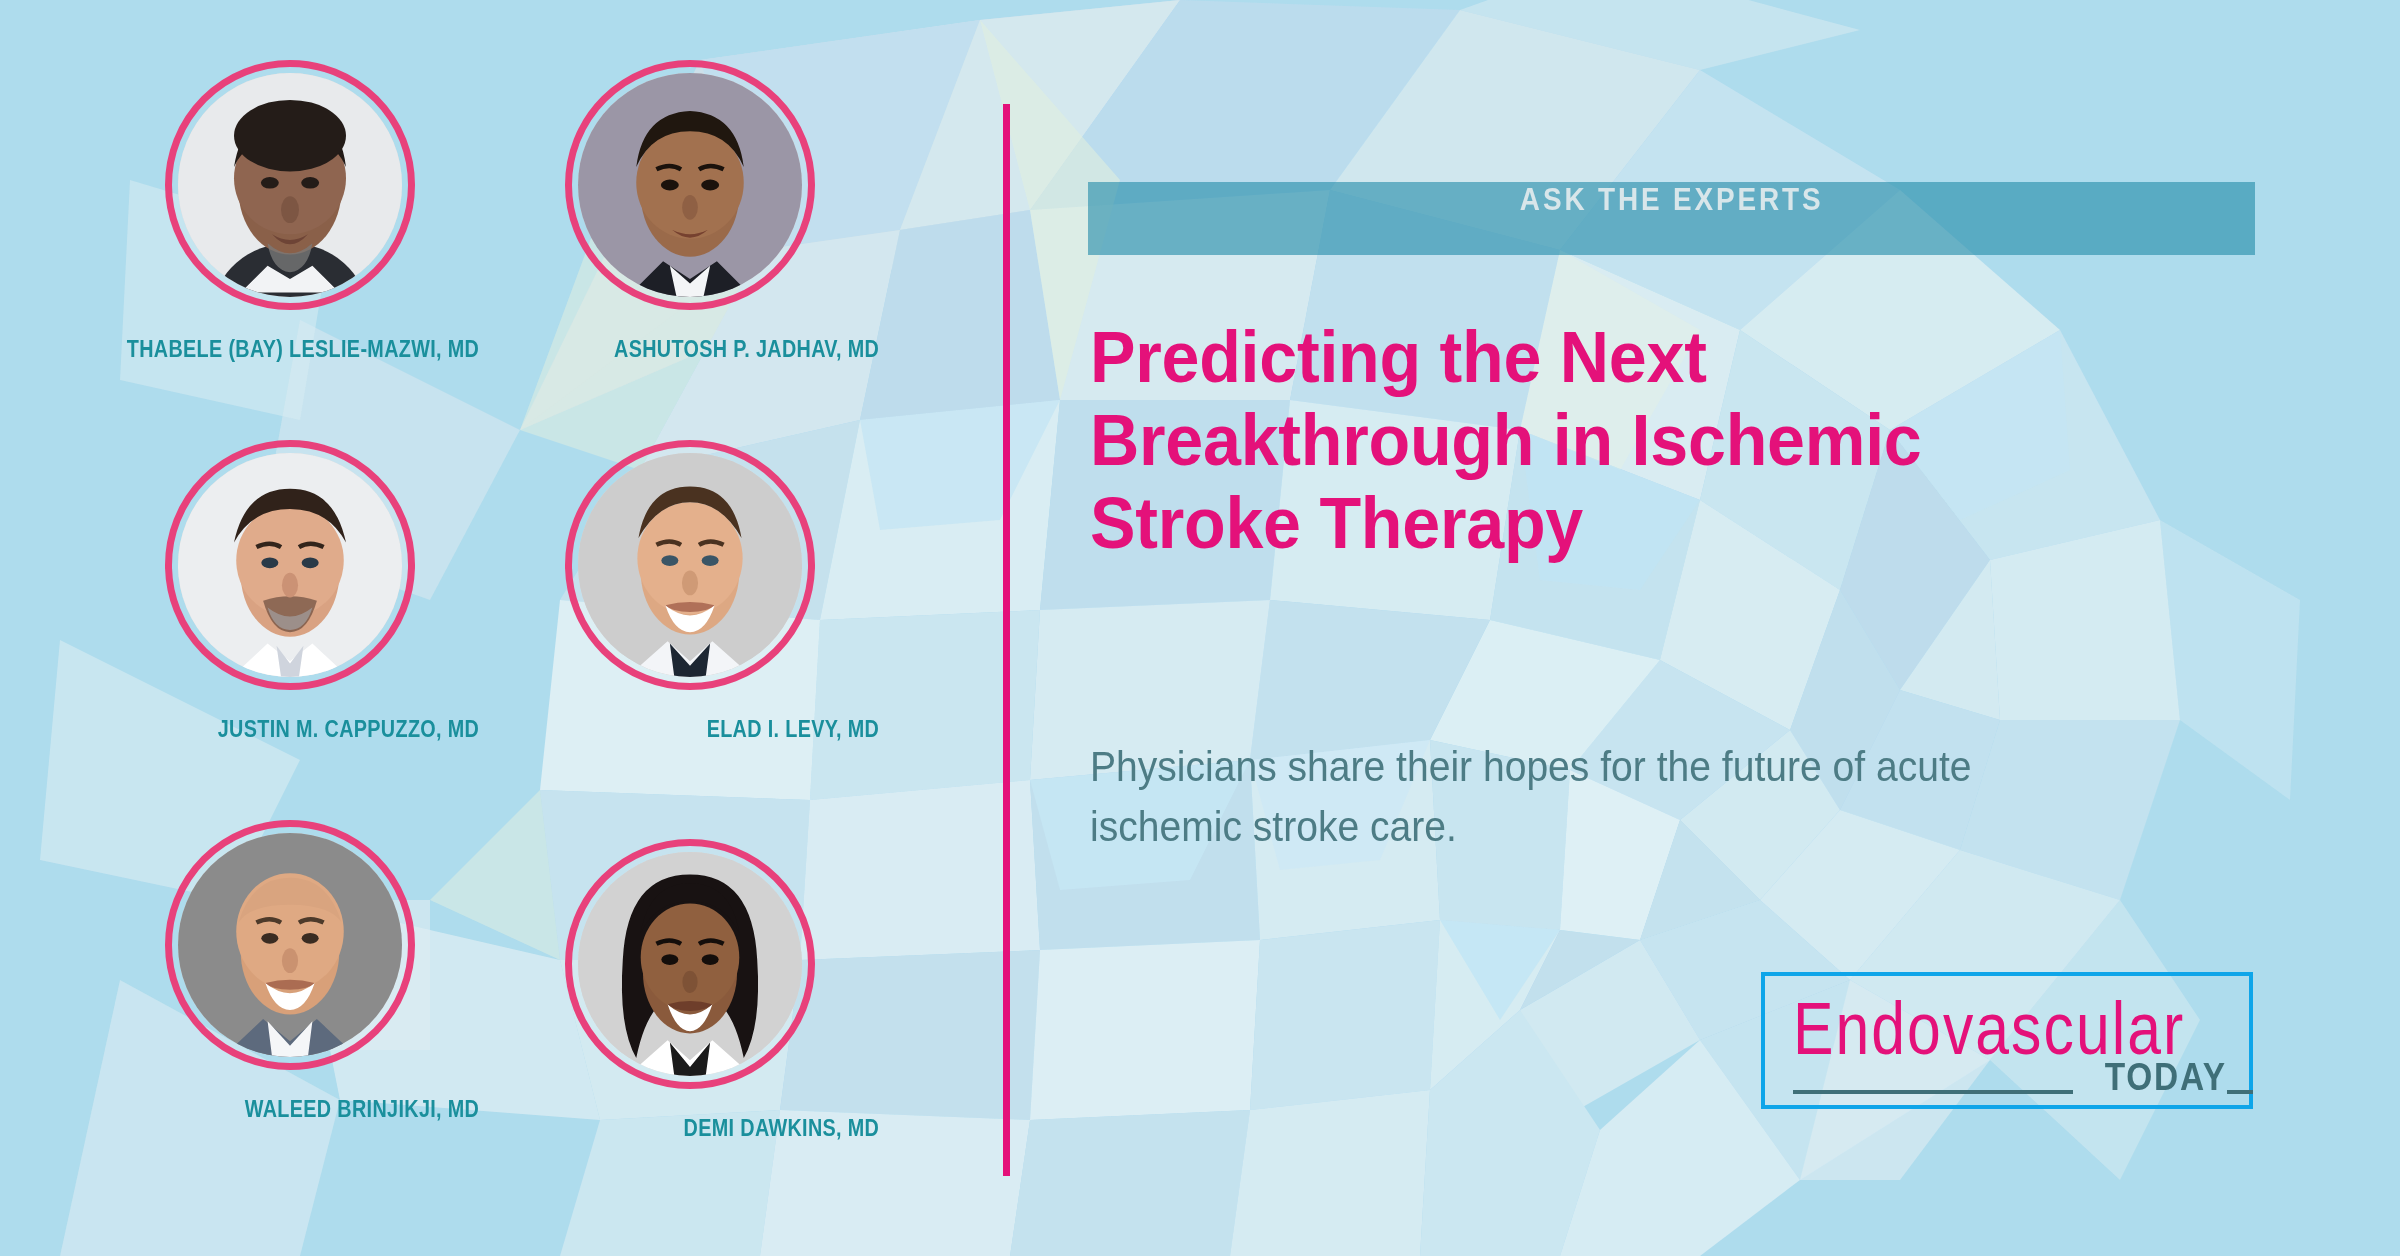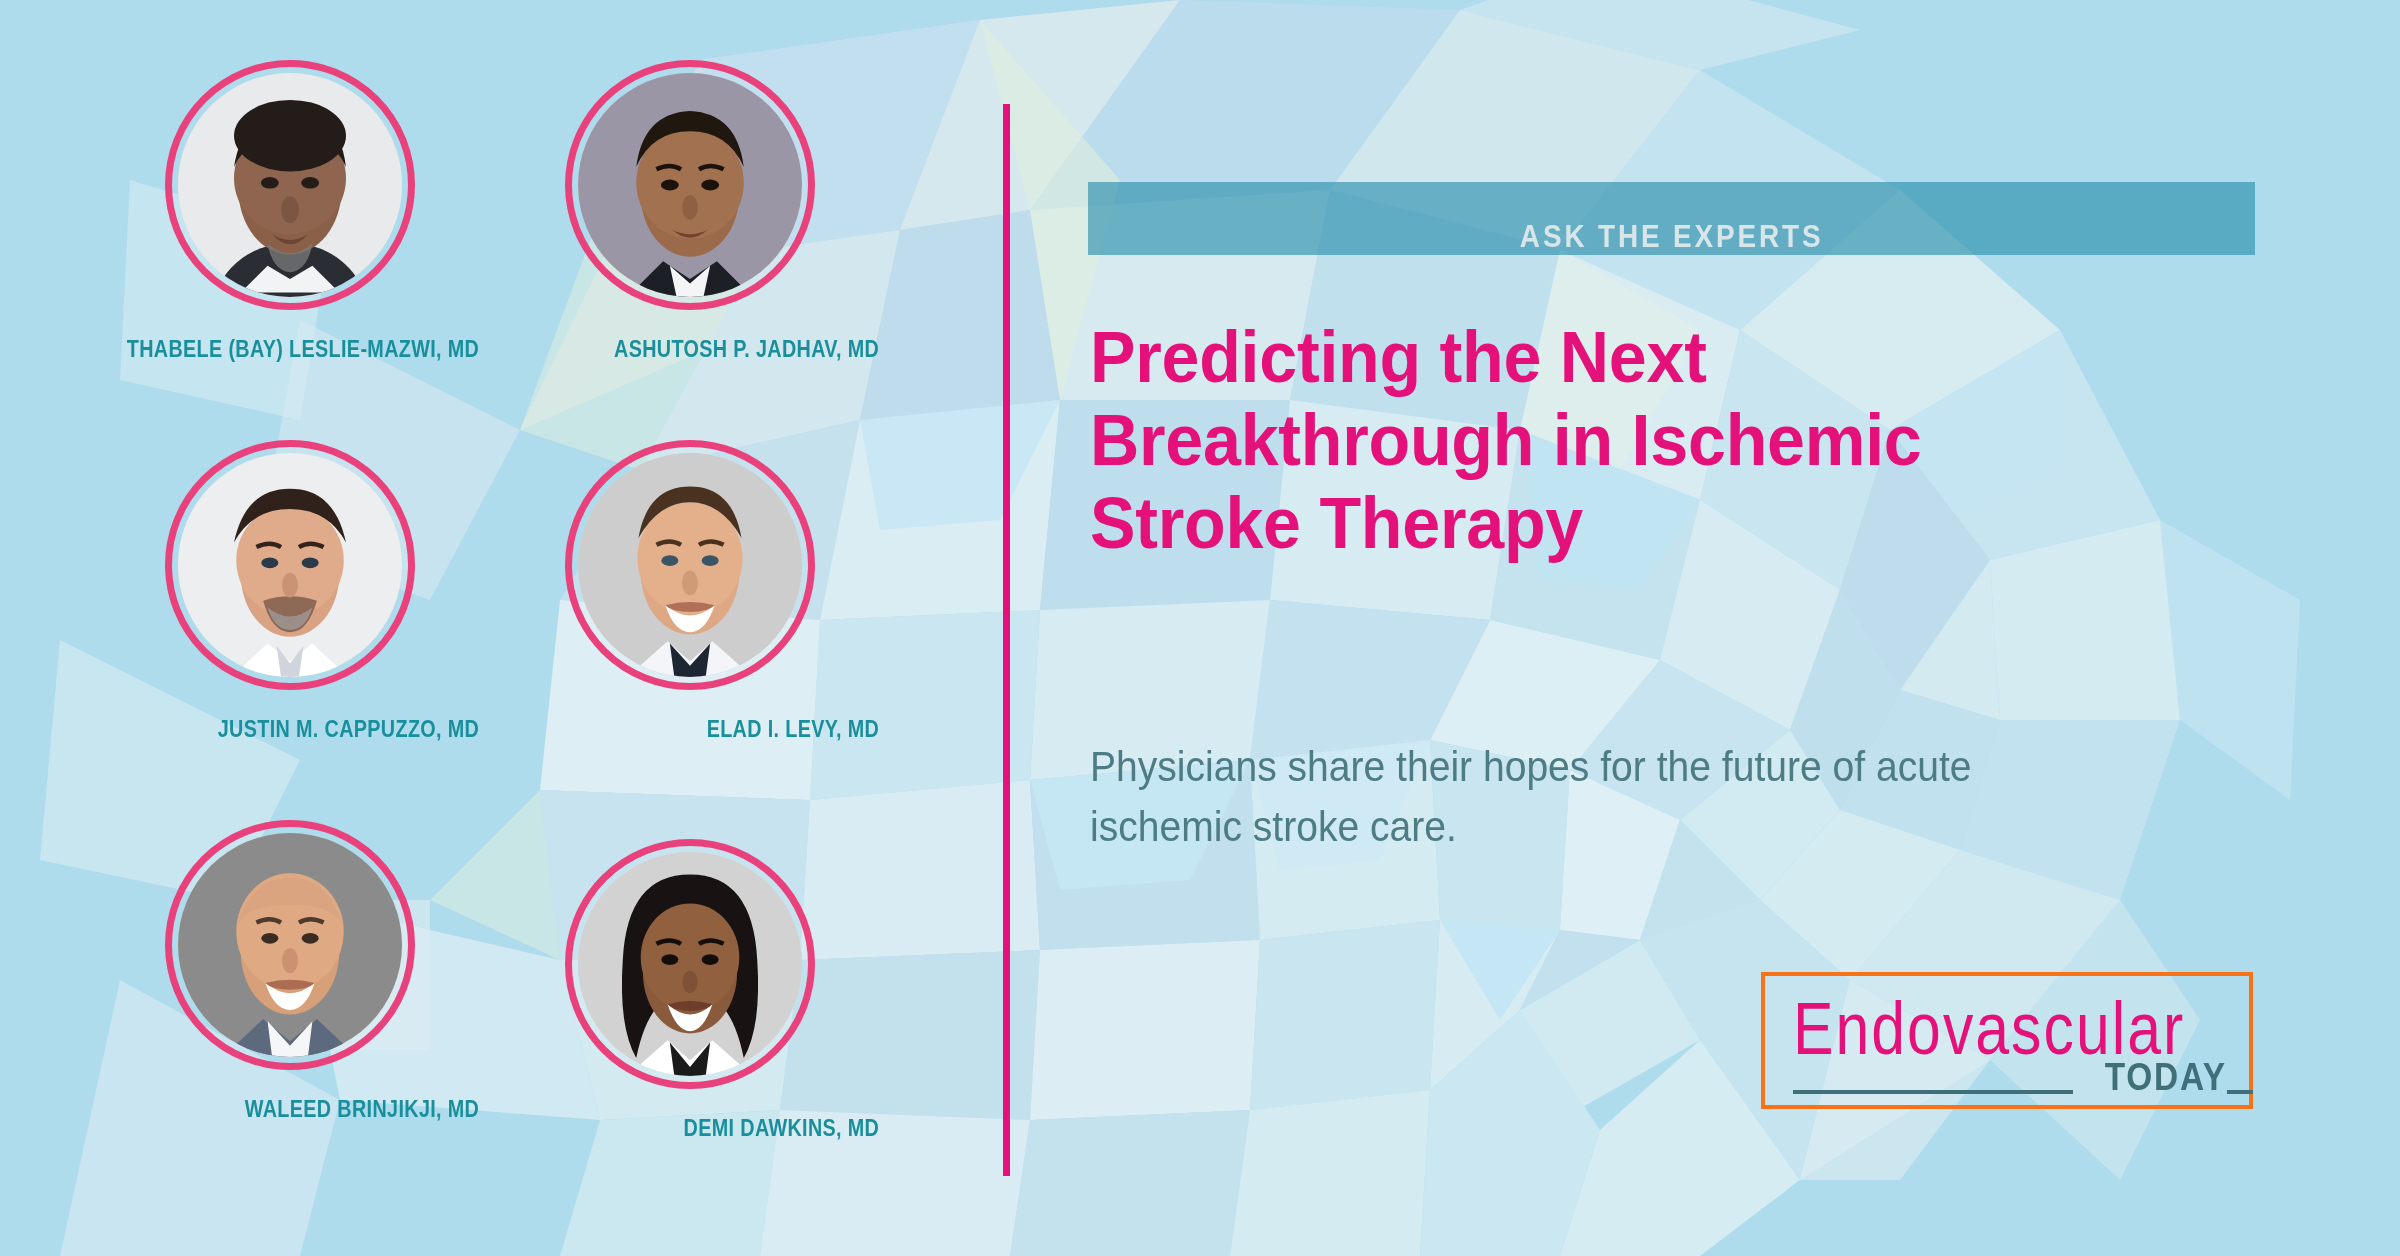--- a/index.html
+++ b/index.html
@@ -100,21 +100,21 @@
     z-index: 6;
   }
   #eyebrow-banner {
     position: absolute;
     left: 0;
     top: 182px;
     width: 1167px;
     height: 73px;
     background: rgba(37,140,170,0.62);
     display: flex;
-    align-items: flex-end;
+    align-items: flex-start;
     justify-content: center;
   }
   #eyebrow-label {
     color: #d8e6ea;
     font-size: 31px;
     font-weight: 700;
     letter-spacing: 3.2px;
     transform: scaleX(0.9);
     white-space: nowrap;
   }
@@ -148,21 +148,21 @@
   }
   #subhead .sh-line { display: block; white-space: nowrap; }
 
   
   #logo-box {
     position: absolute;
     left: 673px;
     top: 972px;
     width: 492px;
     height: 137px;
-    border: 4px solid #f97316;
+    border: 4px solid #0ea5e9;
     box-sizing: border-box;
   }
   #logo-word {
     position: absolute;
     left: 28px;
     top: 10px;
     color: #e4117a;
     font-size: 74px;
     font-weight: 400;
     letter-spacing: 2.5px;

